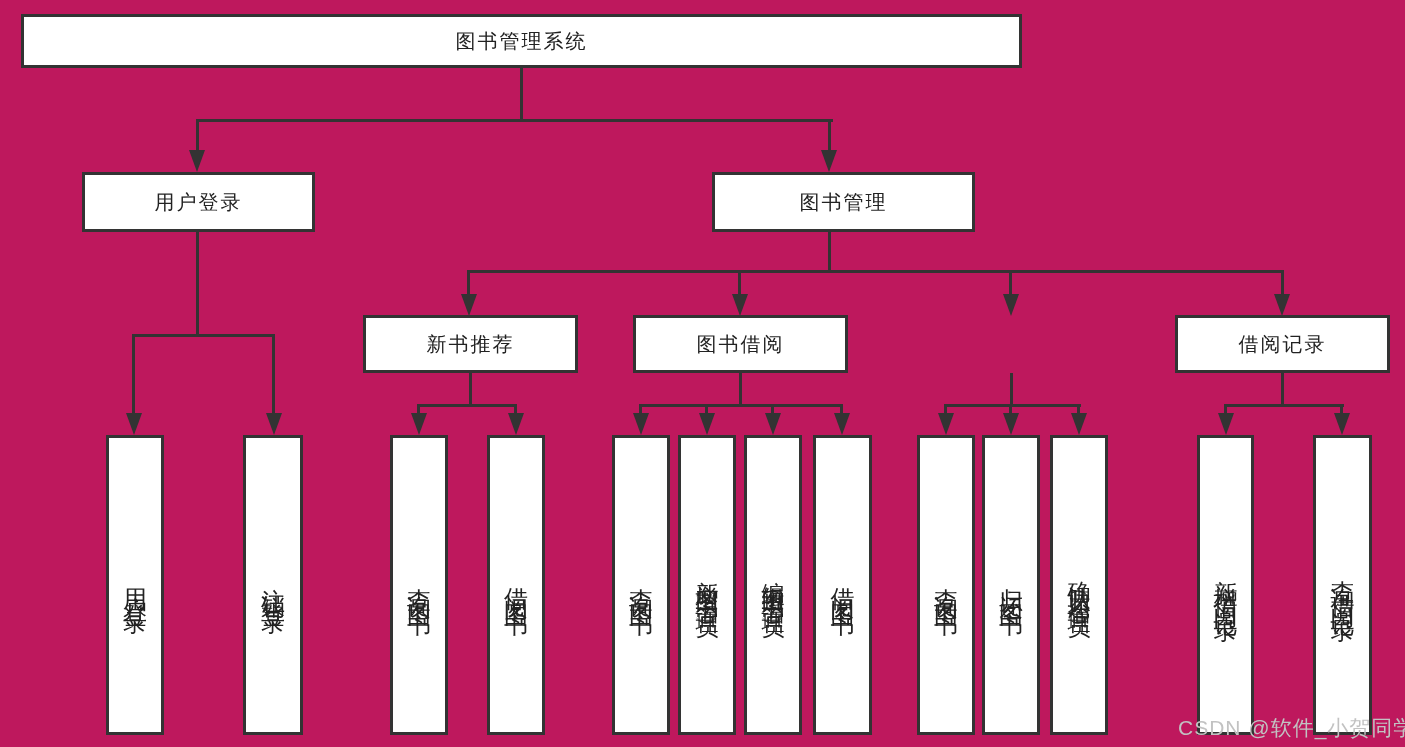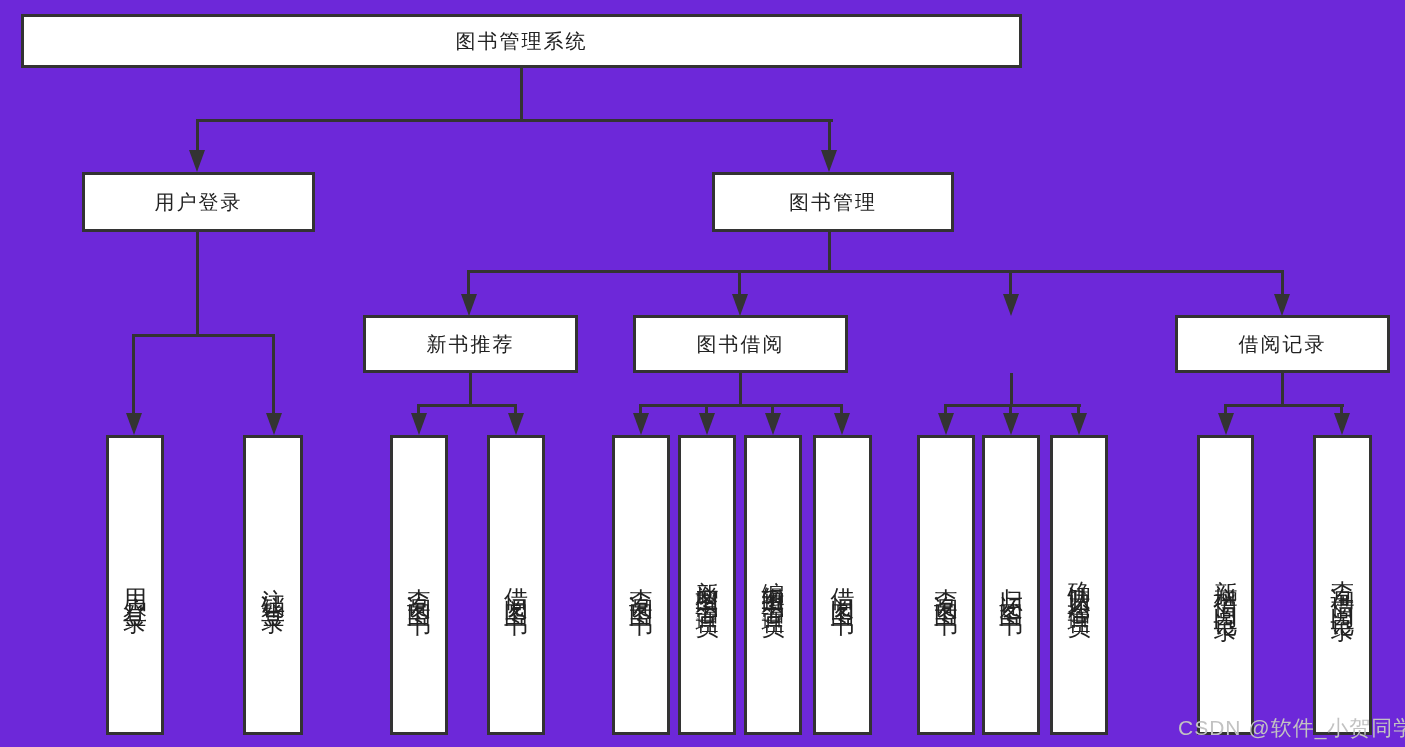--- a/index.html
+++ b/index.html
@@ -4,21 +4,21 @@
 <style>
   html, body {
     margin: 0; padding: 0;
     background: #ffffff;
     font-family: "Liberation Sans", "DejaVu Sans", sans-serif;
   }
   #canvas {
     position: relative;
     width: 1405px;
     height: 747px;
-    background: #6d28d9;
+    background: #be185d;
     overflow: hidden;
   }
   .node {
     position: absolute;
     box-sizing: border-box;
     border: 3px solid #333333;
     background: #ffffff;
     display: flex;
     align-items: center;
     justify-content: center;
@@ -79,21 +79,21 @@
 
   <div class="vline" style="left:196px; top:119px; height:34px;"></div>
   <div class="arrowhead" style="left:189px; top:150px;"></div>
 
   <div class="vline" style="left:828px; top:119px; height:34px;"></div>
   <div class="arrowhead" style="left:821px; top:150px;"></div>
 
   <div class="node h-node" style="left:82px; top:172px; width:233px; height:60px;">
     <span>用户登录</span>
   </div>
-  <div class="node h-node" style="left:712px; top:172px; width:242px; height:60px;">
+  <div class="node h-node" style="left:712px; top:172px; width:263px; height:60px;">
     <span>图书管理</span>
   </div>
 
   <div class="vline" style="left:196px; top:232px; height:105px;"></div>
   <div class="hline" style="left:132px; top:334px; width:143px;"></div>
   <div class="vline" style="left:132px; top:334px; height:81px;"></div>
   <div class="arrowhead" style="left:126px; top:413px;"></div>
   <div class="vline" style="left:272px; top:334px; height:81px;"></div>
   <div class="arrowhead" style="left:266px; top:413px;"></div>
 

